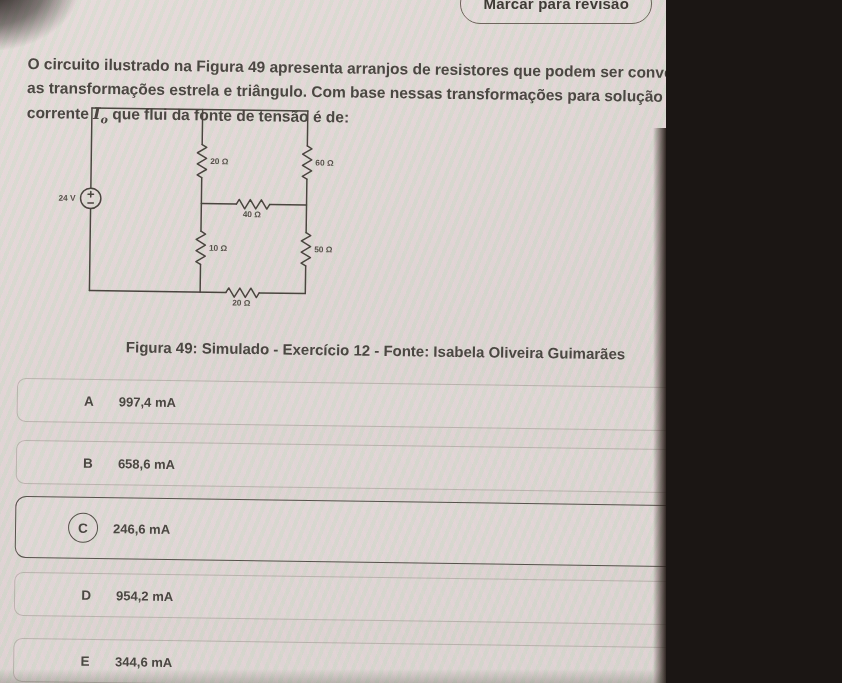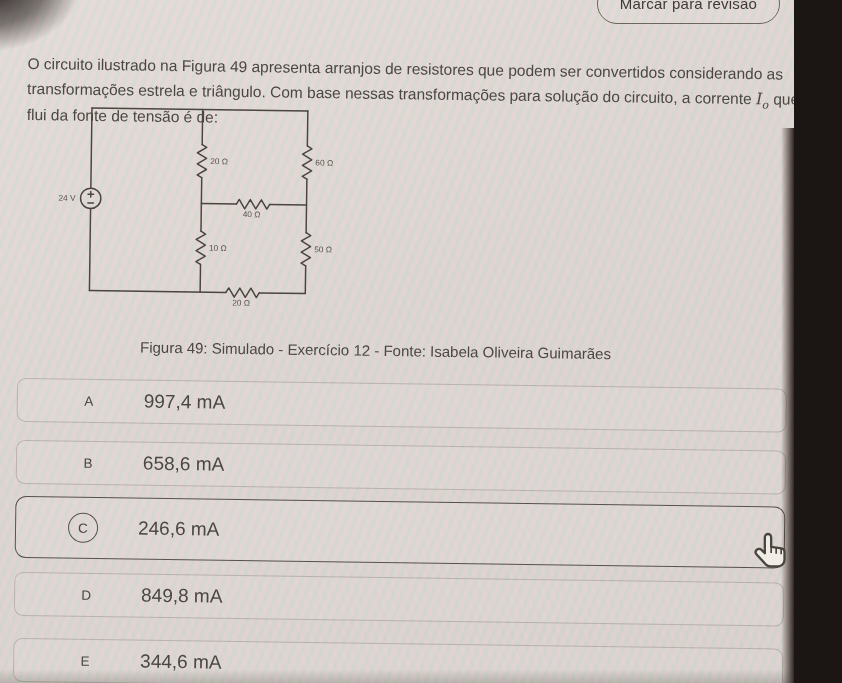--- a/index.html
+++ b/index.html
@@ -1,23 +1,24 @@
 <!DOCTYPE html>
 <html><head>
 <meta charset="utf-8">
 <style>
   html,body{margin:0;padding:0;background:#1b1614;}
   #stage{
-    position:relative;width:794px;height:683px;overflow:hidden;
+    position:relative;width:666px;height:683px;overflow:hidden;
     font-family:"Liberation Sans",sans-serif;
     background:
       repeating-linear-gradient(112deg, rgba(186,226,188,.20) 0 4px, rgba(240,216,226,.20) 4px 9px),
       repeating-linear-gradient(68deg, rgba(255,205,214,.12) 0 3px, rgba(255,255,255,0) 3px 8px),
       linear-gradient(155deg,#e3dcd9 0%,#dbd3d1 45%,#d6cecc 100%);
     color:#4b4742;
+    font-weight:bold;
   }
   
   .corner-shadow{position:absolute;left:0;top:0;width:80px;height:50px;pointer-events:none;
     background:radial-gradient(ellipse at -12% -35%, rgba(22,15,13,.95) 0%, rgba(22,15,13,.5) 45%, rgba(22,15,13,0) 72%);}
   .bezel-right{position:absolute;right:0;top:128px;bottom:0;width:13px;pointer-events:none;
     background:linear-gradient(to right, rgba(58,44,38,0) 0%, rgba(58,44,38,.45) 45%, rgba(34,24,20,.92) 100%);}
   .bottom-vignette{position:absolute;left:0;right:0;bottom:0;height:14px;pointer-events:none;
     background:linear-gradient(to bottom, rgba(40,40,30,0), rgba(55,60,45,.22));}
 
   .review-btn{
@@ -39,21 +40,21 @@
   .circuit text{font-family:"Liberation Sans",sans-serif;font-size:9px;fill:#57524b;}
 
   .caption{position:absolute;left:0;top:337px;width:760px;text-align:center;font-size:15px;color:#4b4742;}
 
   .option{
     position:absolute;left:22px;width:768px;display:flex;align-items:center;
     border:1px solid rgba(128,120,112,.38);border-radius:9px;background:rgba(255,255,255,.05);
     cursor:pointer;
   }
   .option .letter{width:30px;margin-left:56px;text-align:center;font-size:13.5px;color:#4b4742;flex:0 0 auto;}
-  .option .value{margin-left:40px;font-size:19px;color:#4b4742;}
+  .option .value{margin-left:15px;font-size:13px;color:#4b4742;}
   .option.selected{border:1.7px solid #57524c;border-radius:11px;background:rgba(255,255,255,.07);}
   .option.selected .letter{
     width:30px;height:30px;margin-left:52px;border:1.6px solid #57524c;border-radius:50%;
     display:flex;align-items:center;justify-content:center;box-sizing:border-box;
   }
   .opt-a{top:378px;height:42px;}
   .opt-b{top:440px;height:42px;}
   .opt-c{top:496px;height:60px;}
   .opt-d{top:572px;height:42px;}
   .opt-e{top:638px;height:42px;}
@@ -123,21 +124,21 @@
       <span class="value">658,6 mA</span>
     </div>
 
     <div class="option opt-c selected">
       <span class="letter">C</span>
       <span class="value">246,6 mA</span>
     </div>
 
     <div class="option opt-d">
       <span class="letter">D</span>
-      <span class="value">849,8 mA</span>
+      <span class="value">954,2 mA</span>
     </div>
 
     <div class="option opt-e">
       <span class="letter">E</span>
       <span class="value">344,6 mA</span>
     </div>
 
   </div>
 
   <svg class="cursor" viewBox="0 0 24 26">

